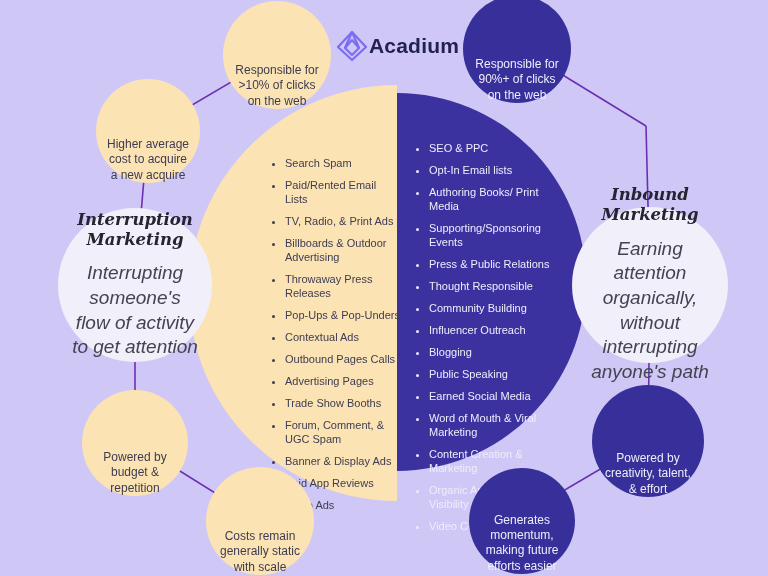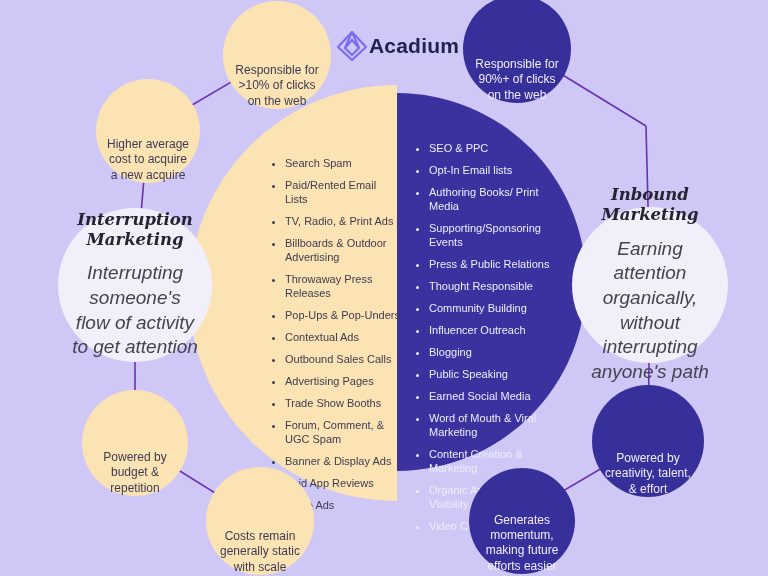--- a/index.html
+++ b/index.html
@@ -82,21 +82,21 @@
   <div class="half half-right"></div>
 
   <ul class="tactics tactics-left">
       <li>Search Spam</li>
       <li>Paid/Rented Email Lists</li>
       <li>TV, Radio, &amp; Print Ads</li>
       <li>Billboards &amp; Outdoor Advertising</li>
       <li>Throwaway Press Releases</li>
       <li>Pop-Ups &amp; Pop-Unders</li>
       <li>Contextual Ads</li>
-      <li>Outbound Sales Calls</li>
+      <li>Outbound Pages Calls</li>
       <li>Advertising Pages</li>
       <li>Trade Show Booths</li>
       <li>Forum, Comment, &amp; UGC Spam</li>
       <li>Banner &amp; Display Ads</li>
       <li>Paid App Reviews</li>
       <li>Video Ads</li>
     </ul>
   <ul class="tactics tactics-right">
       <li>SEO &amp; PPC</li>
       <li>Opt-In Email lists</li>

